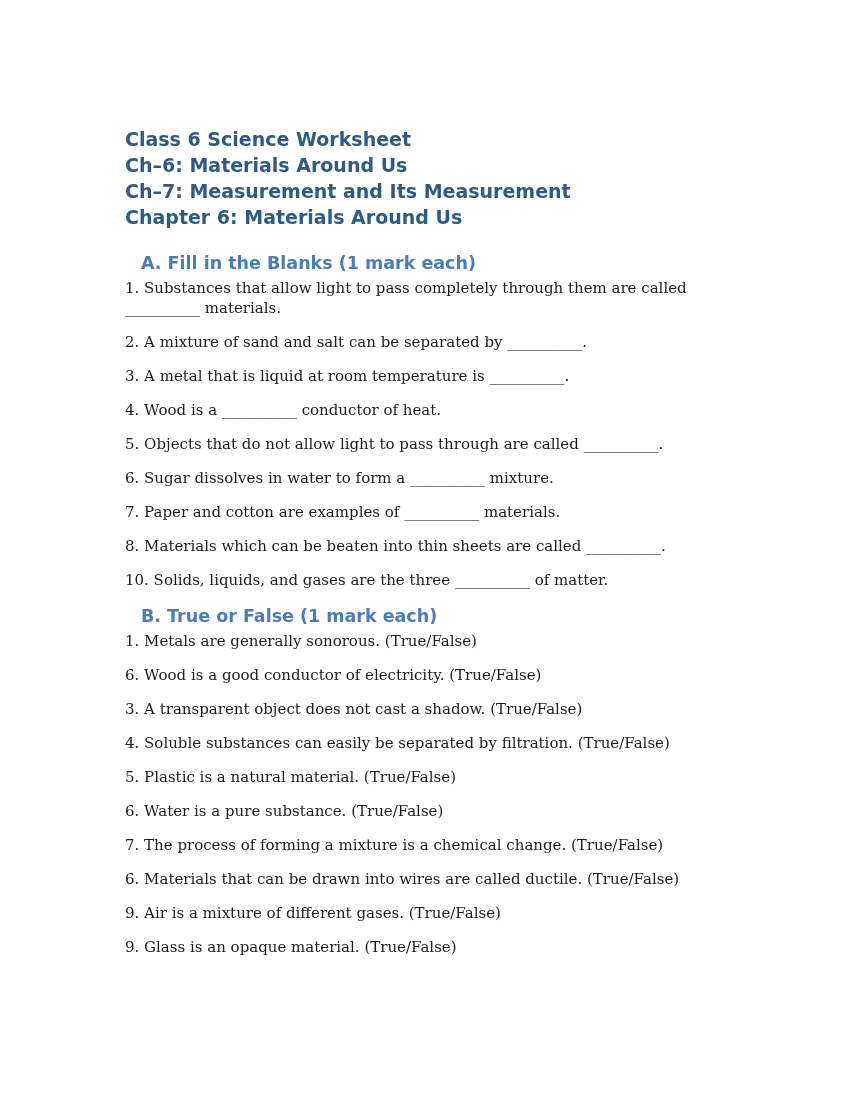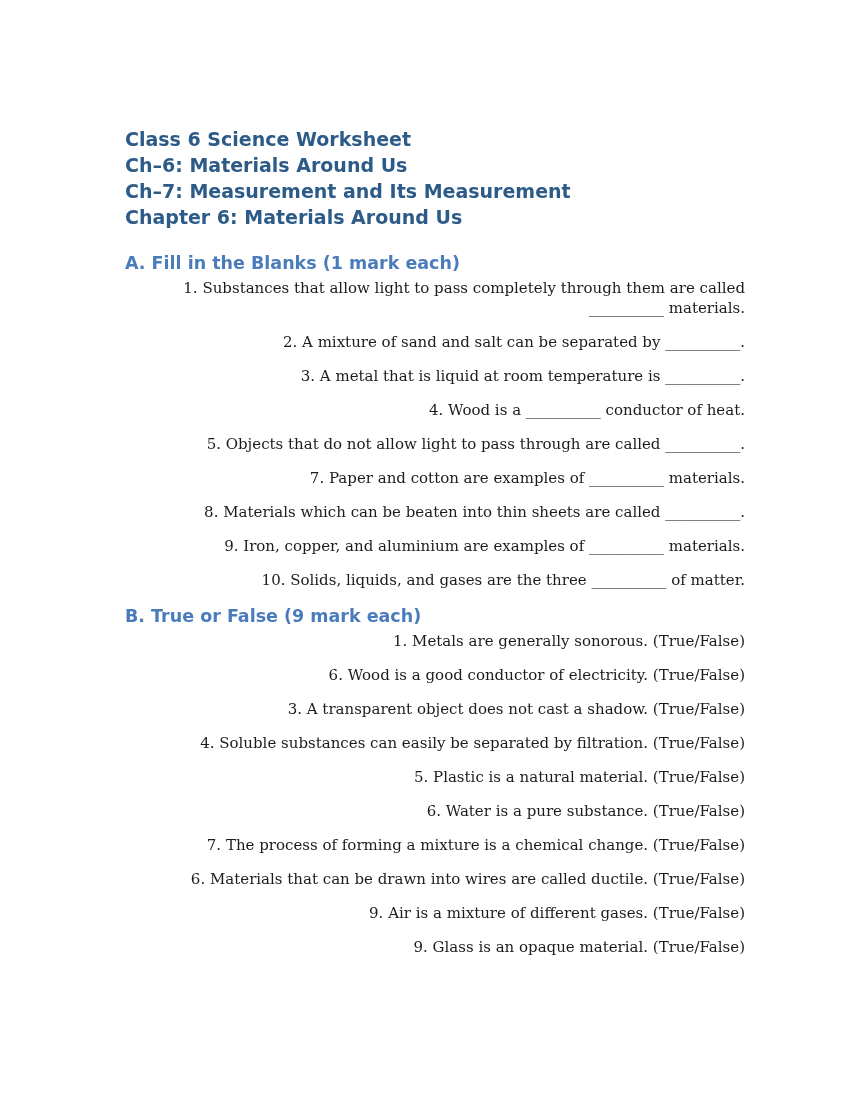--- a/index.html
+++ b/index.html
@@ -36,31 +36,30 @@
     color: var(--title-color);
     margin: 0;
     white-space: nowrap;
   }
   .section-heading {
     font-family: "DejaVu Sans", "Liberation Sans", sans-serif;
     font-weight: bold;
     font-size: 17.5px;
     line-height: 24px;
     color: var(--heading-color);
-    margin: 12px 0 3px 0;
+    margin: 12px 0 3px 16px;
     white-space: nowrap;
   }
   .item {
     font-family: "DejaVu Serif", "Liberation Serif", serif;
     font-size: 15px;
     line-height: 20px;
     color: var(--body-color);
-    margin: 0 0 14px 14px;
+    margin: 0 0 14px 0;
     max-width: 620px;
-    text-align: right;
   }
 </style>
 </head>
 <body>
 
 <div class="page">
 
   <header class="doc-title-block">
     <h1 class="doc-title-line">Class 6 Science Worksheet</h1>
     <h1 class="doc-title-line">Ch–6: Materials Around Us</h1>
@@ -68,28 +67,28 @@
     <h1 class="doc-title-line">Chapter 6: Materials Around Us</h1>
   </header>
 
   <section>
     <h2 class="section-heading">A. Fill in the Blanks (1 mark each)</h2>
     <p class="item">1. Substances that allow light to pass completely through them are called __________ materials.</p>
     <p class="item">2. A mixture of sand and salt can be separated by __________.</p>
     <p class="item">3. A metal that is liquid at room temperature is __________.</p>
     <p class="item">4. Wood is a __________ conductor of heat.</p>
     <p class="item">5. Objects that do not allow light to pass through are called __________.</p>
+    <p class="item">6. Sugar dissolves in water to form a __________ mixture.</p>
     <p class="item">7. Paper and cotton are examples of __________ materials.</p>
     <p class="item">8. Materials which can be beaten into thin sheets are called __________.</p>
-    <p class="item">9. Iron, copper, and aluminium are examples of __________ materials.</p>
     <p class="item">10. Solids, liquids, and gases are the three __________ of matter.</p>
   </section>
 
   <section>
-    <h2 class="section-heading">B. True or False (9 mark each)</h2>
+    <h2 class="section-heading">B. True or False (1 mark each)</h2>
     <p class="item">1. Metals are generally sonorous. (True/False)</p>
     <p class="item">6. Wood is a good conductor of electricity. (True/False)</p>
     <p class="item">3. A transparent object does not cast a shadow. (True/False)</p>
     <p class="item">4. Soluble substances can easily be separated by filtration. (True/False)</p>
     <p class="item">5. Plastic is a natural material. (True/False)</p>
     <p class="item">6. Water is a pure substance. (True/False)</p>
     <p class="item">7. The process of forming a mixture is a chemical change. (True/False)</p>
     <p class="item">6. Materials that can be drawn into wires are called ductile. (True/False)</p>
     <p class="item">9. Air is a mixture of different gases. (True/False)</p>
     <p class="item">9. Glass is an opaque material. (True/False)</p>

